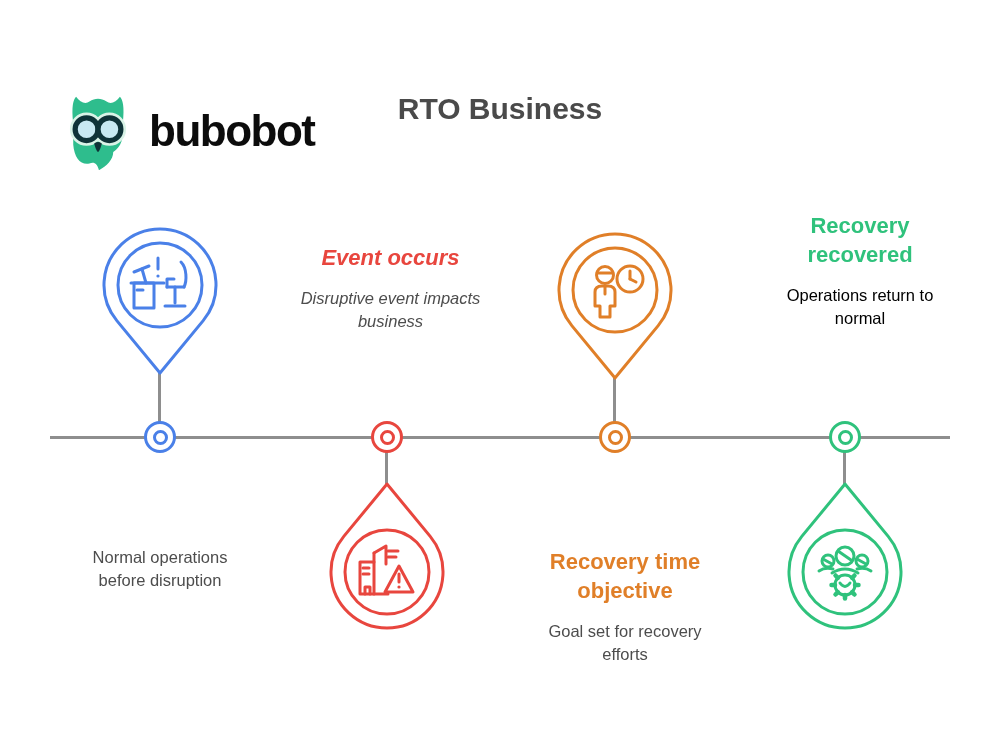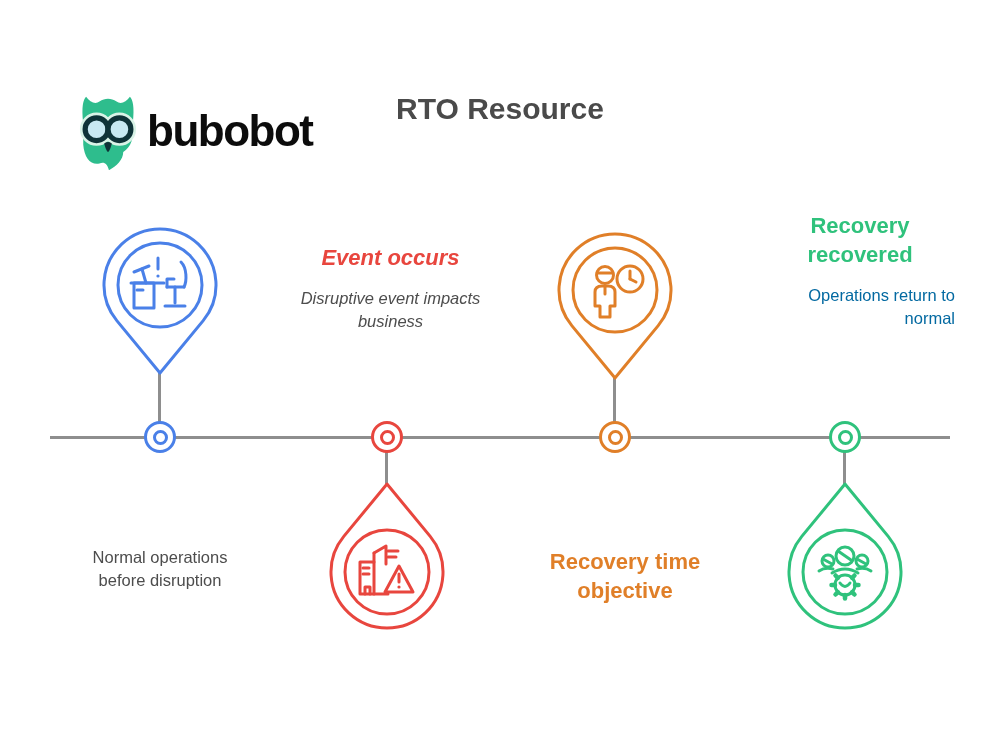--- a/index.html
+++ b/index.html
@@ -3,21 +3,21 @@
 <meta charset="utf-8">
 <style>
   html,body { margin:0; padding:0; }
   body { font-family: "Liberation Sans", "DejaVu Sans", sans-serif; background:#ffffff; }
   .canvas {
     position:relative; width:1000px; height:730px; margin:0 auto;
     background:#ffffff; overflow:hidden;
   }
 
   
-  .logo { position:absolute; left:69px; top:93px; display:flex; align-items:center; gap:0; }
+  .logo { position:absolute; left:59px; top:93px; display:flex; align-items:center; gap:12px; }
   .logo-text { font-size:44px; font-weight:800; color:#0c0c0c; letter-spacing:-1.5px; line-height:1; padding-bottom:4px; }
   .page-title {
     position:absolute; left:0; right:0; top:92px; margin:0; text-align:center;
     font-size:30px; font-weight:bold; line-height:1.1;
   }
 
   
   .timeline-line { position:absolute; left:50px; width:900px; top:436px; height:3px; background:currentColor; z-index:1; }
 
   
@@ -68,21 +68,21 @@
       <path d="M14,32 C12,14 14,7 17,4 C21,10 27,12 31,9 C34,7 37,6 40,6 C43,6 46,7 49,9 C53,12 59,10 63,4 C66,7 68,14 66,32 C68,47 64,57 56,62 C56,70 49,77 41,81 C39,74 36,72 31,74 C22,76 15,68 14,54 Z" fill="#2EBD8D"></path>
       <circle cx="28" cy="38" r="15.5" fill="#ffffff" stroke="#D9F3E7" stroke-width="4"></circle>
       <circle cx="52" cy="38" r="15.5" fill="#ffffff" stroke="#D9F3E7" stroke-width="4"></circle>
       <circle cx="28" cy="38" r="12" fill="#C8E9F2" stroke="#0F3338" stroke-width="5.5"></circle>
       <circle cx="52" cy="38" r="12" fill="#C8E9F2" stroke="#0F3338" stroke-width="5.5"></circle>
       <path d="M36,53 Q40,50 44,53 Q42,61 40,62 Q38,61 36,53 Z" fill="#0F3338"></path>
     </svg>
     <span class="logo-text" style="color: rgb(12, 12, 12);">bubobot</span>
   </div>
 
-  <h1 class="page-title" style="color: rgb(74, 74, 74);">RTO Resource</h1>
+  <h1 class="page-title" style="color: rgb(74, 74, 74);">RTO Business</h1>
 
   <div class="timeline-line" style="color: rgb(142, 142, 142);"></div>
 
   <div class="stem stem-1" style="color: rgb(142, 142, 142);"></div>
   <div class="stem stem-2" style="color: rgb(142, 142, 142);"></div>
   <div class="stem stem-3" style="color: rgb(142, 142, 142);"></div>
   <div class="stem stem-4" style="color: rgb(142, 142, 142);"></div>
 
   <div>
     <div class="node node-1" style="color: rgb(74, 128, 232);">
@@ -151,20 +151,21 @@
         <path d="M-18,-17 L-2,-17"></path>
         <path d="M-20,16 L-20,2 Q-20,-4 -13,-4 L-7,-4 Q0,-4 0,2 L0,16 L-5,16 L-5,27 L-15,27 L-15,16 Z"></path>
         <path d="M-10,-4 L-10,4"></path>
         <circle cx="15" cy="-11" r="13"></circle>
         <path d="M15,-11 L15,-19"></path>
         <path d="M15,-11 L21,-8"></path>
       </g>
     </svg>
     <div class="tb tb-3" style="color: rgb(224, 127, 40);">
       <h2>Recovery time objective</h2>
+      <p style="color: rgb(77, 77, 77);">Goal set for recovery efforts</p>
     </div>
   </div>
 
   <div>
     <div class="node node-4" style="color: rgb(47, 194, 124);">
         <div class="node-inner"></div>
       </div>
     <svg class="pin pin-4" width="132" height="155" viewBox="0 0 132 155" fill="none" stroke="currentColor" stroke-width="3" stroke-linecap="round" stroke-linejoin="round" style="color: rgb(47, 194, 124);">
       <path d="M 66 5 L 109.2 57.4 A 56 56 0 1 1 22.8 57.4 Z"></path>
       <circle cx="66" cy="93" r="42"></circle>
@@ -186,17 +187,17 @@
           <path d="M-7.1,20.1 L-9.5,22.5"></path>
           <path d="M-10,13 L-13.5,13"></path>
           <path d="M-7.1,5.9 L-9.5,3.5"></path>
           <path d="M7.1,5.9 L9.5,3.5"></path>
         </g>
         <path d="M-5,11 Q0,18 5,11"></path>
       </g>
     </svg>
     <div class="tb tb-4" style="color: rgb(47, 194, 124);">
       <h2>Recovery recovered</h2>
-      <p style="color: #0369a1; text-align: right;">Operations return to normal</p>
+      <p style="color: #000000;">Operations return to normal</p>
     </div>
   </div>
 
 </div>
 
 </body></html>

